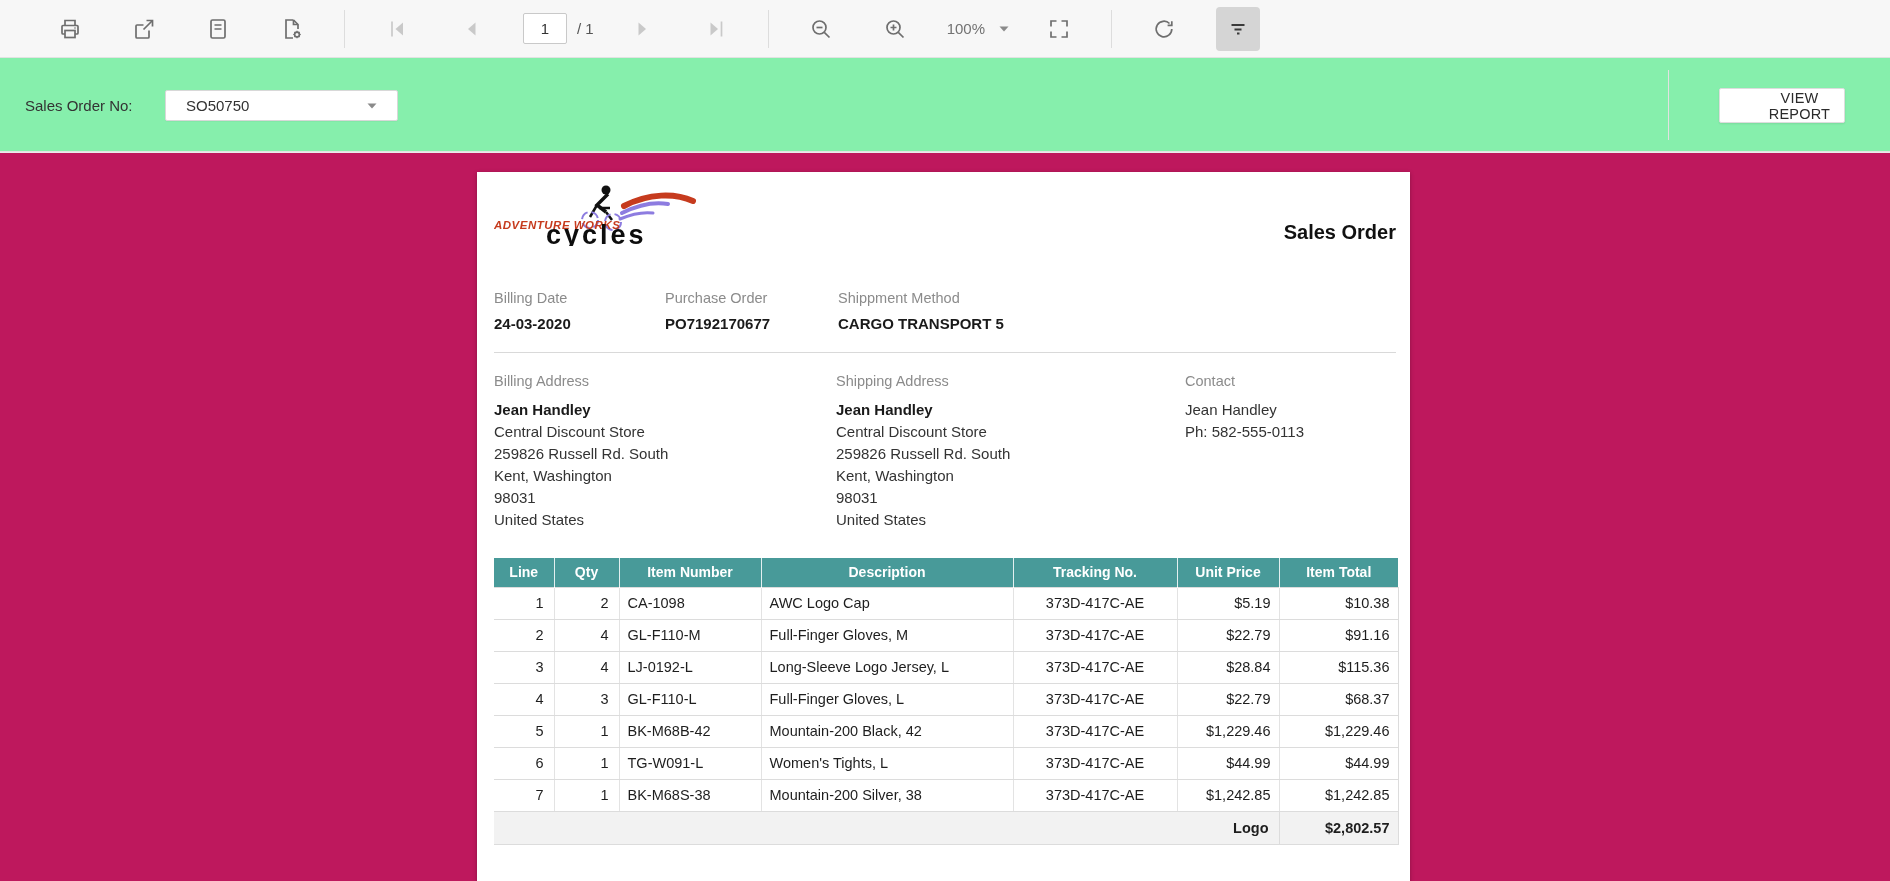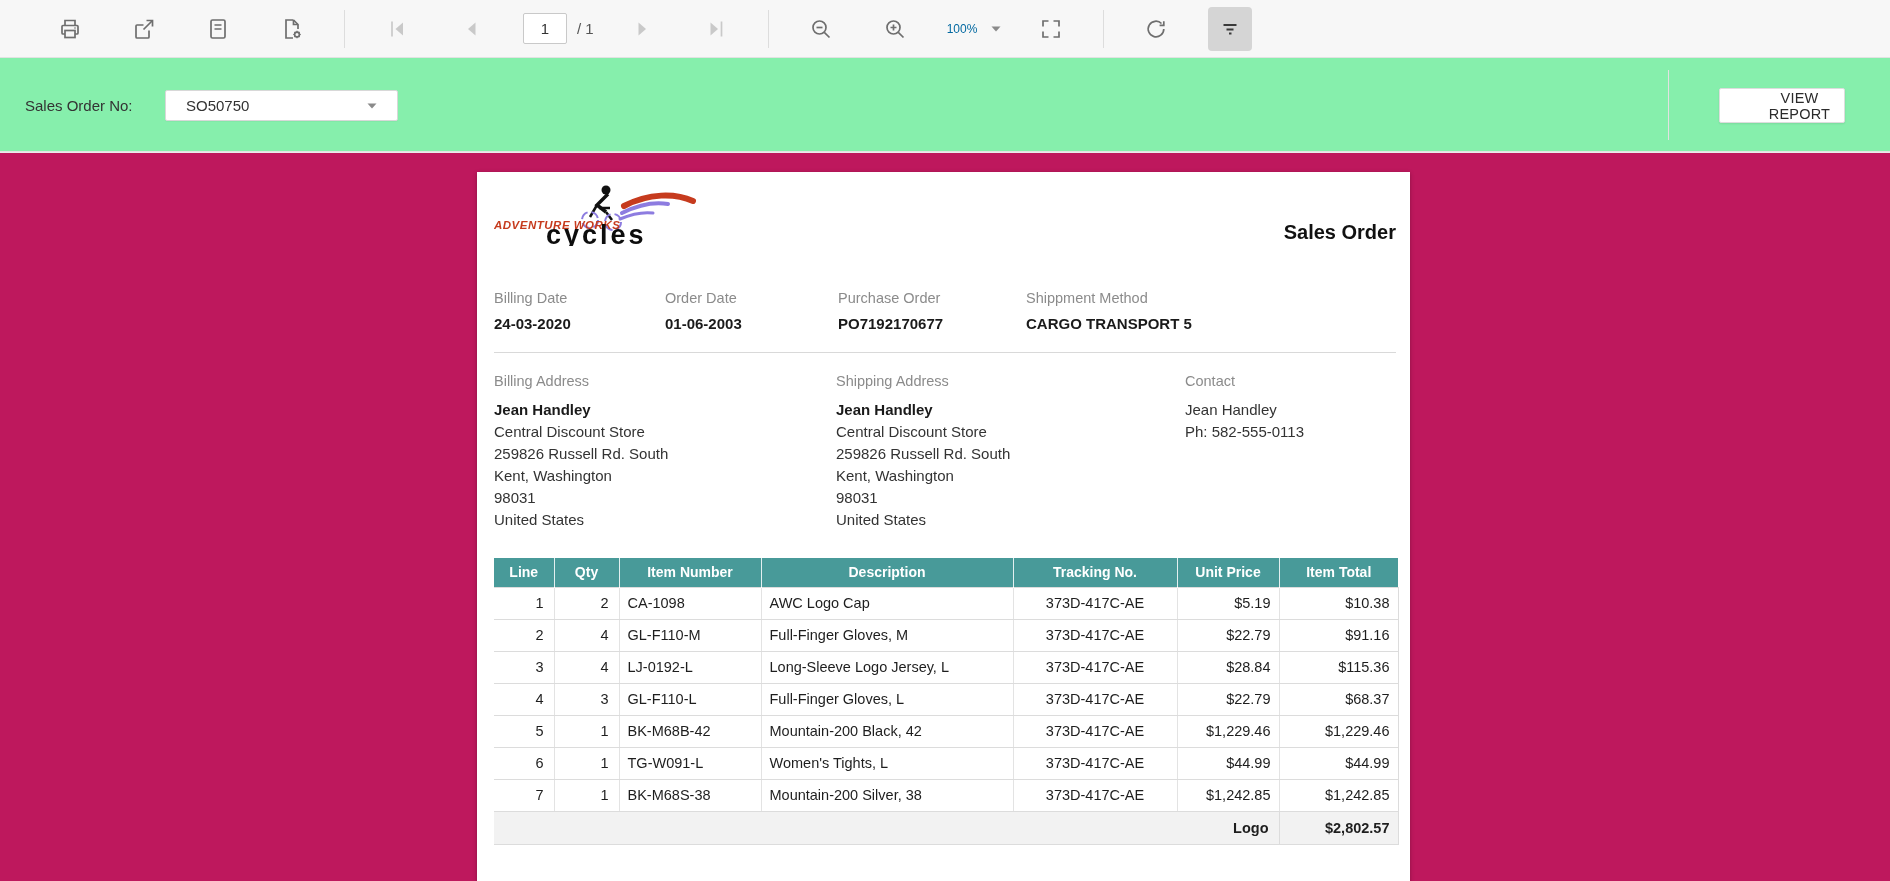--- a/index.html
+++ b/index.html
@@ -17,21 +17,21 @@
   .tb-btn.disabled svg .tri { fill:#c9c9c9; }
   .tb-btn.active { background:#d5d5d5; }
   .tb-btn.active svg { stroke:#3a3a3a; stroke-width:2; }
   .tb-sep { width:1px; height:38px; background:#dddddd; margin-right:30px; flex:0 0 auto; }
   .page-input { width:44px; height:31px; border:1px solid #c9c9c9; border-radius:2px;
     background:#fff; text-align:center; font-size:15px; color:#333;
     font-family:"Liberation Sans",sans-serif; margin-right:10px; flex:0 0 auto; }
   .page-count { font-size:15px; color:#555; margin-right:26px; flex:0 0 auto; }
   .zoom-combo { display:flex; align-items:center; gap:14px; margin-right:28px;
     cursor:pointer; flex:0 0 auto; }
-  .zoom-combo .zl { font-size:12px; color:#0369a1; }
+  .zoom-combo .zl { font-size:15px; color:#737373; }
 
   
   .param-bar { position:absolute; top:58px; left:0; width:1890px; height:94px;
     background:#86efac; border-bottom:1px solid #e2e2e2; }
   .param-label { position:absolute; left:25px; top:0; height:94px;
     display:flex; align-items:center; font-size:15px; color:#333; }
   .param-select { position:absolute; left:165px; top:32px; width:233px; height:31px;
     background:#fff; border:1px solid #d8d8d8; border-radius:2px;
     display:flex; align-items:center; padding:0 20px; cursor:pointer;
     box-shadow:0 1px 1px rgba(0,0,0,0.03); }
@@ -221,24 +221,20 @@
       </svg>
       <div class="rp-title">Sales Order</div>
     </div>
 
     <div class="order-info">
       <div class="oi-col">
         <div class="oi-label">Billing Date</div>
         <div class="oi-value">24-03-2020</div>
       </div>
       <div class="oi-col">
-        <div class="oi-label">Order Date</div>
-        <div class="oi-value">01-06-2003</div>
-      </div>
-      <div class="oi-col">
         <div class="oi-label">Purchase Order</div>
         <div class="oi-value">PO7192170677</div>
       </div>
       <div class="oi-col">
         <div class="oi-label">Shippment Method</div>
         <div class="oi-value">CARGO TRANSPORT 5</div>
       </div>
     </div>
 
     <hr class="rp-hr">

